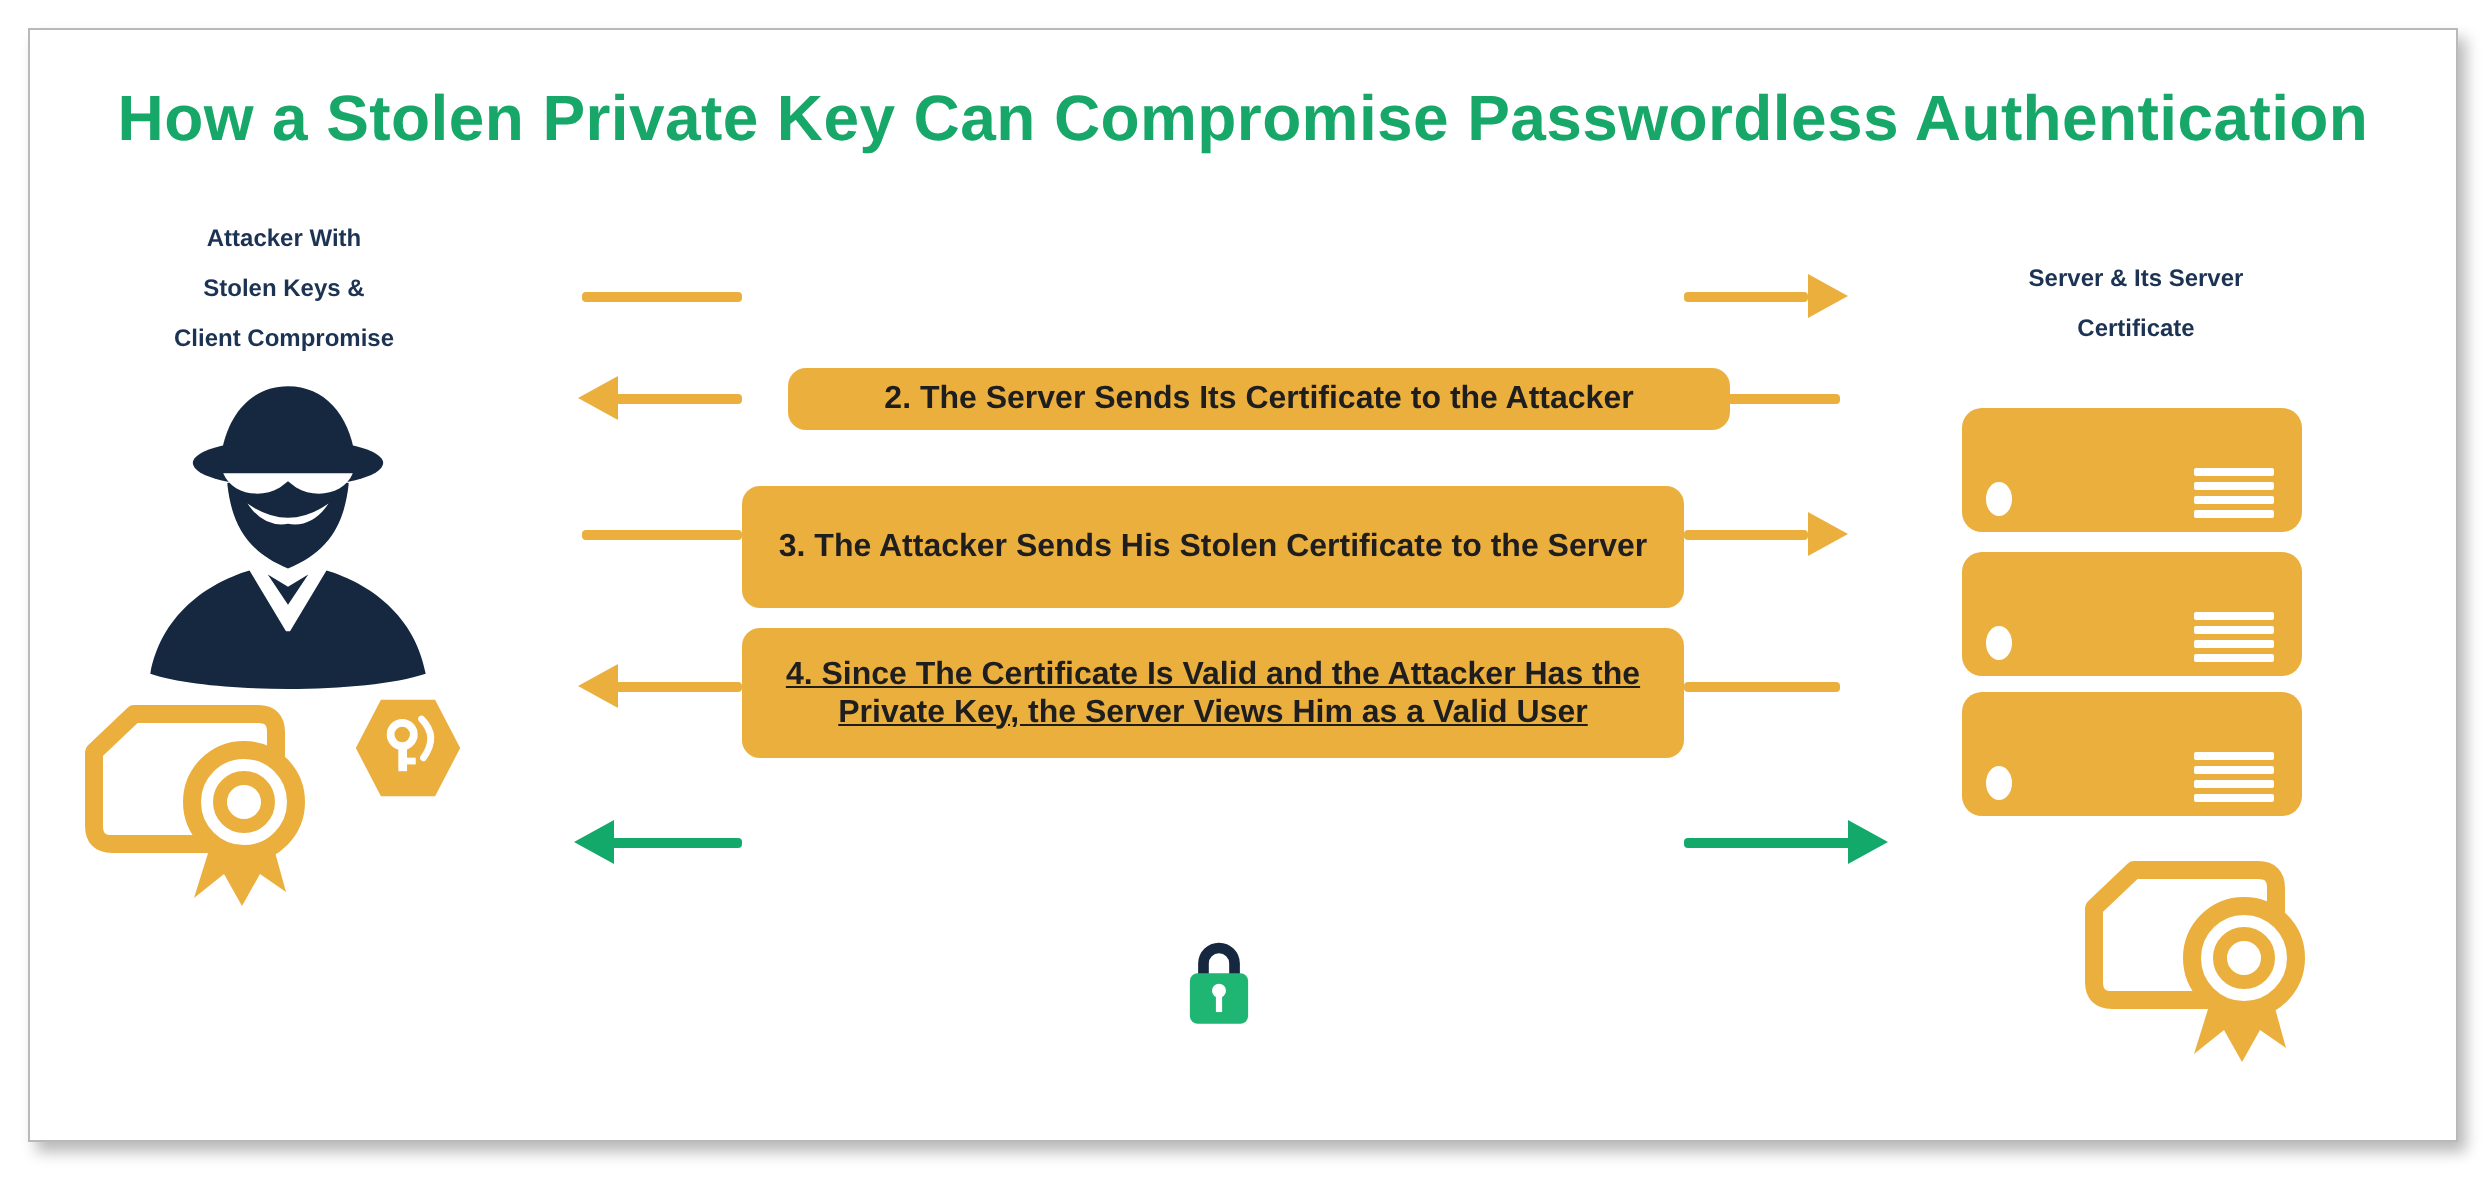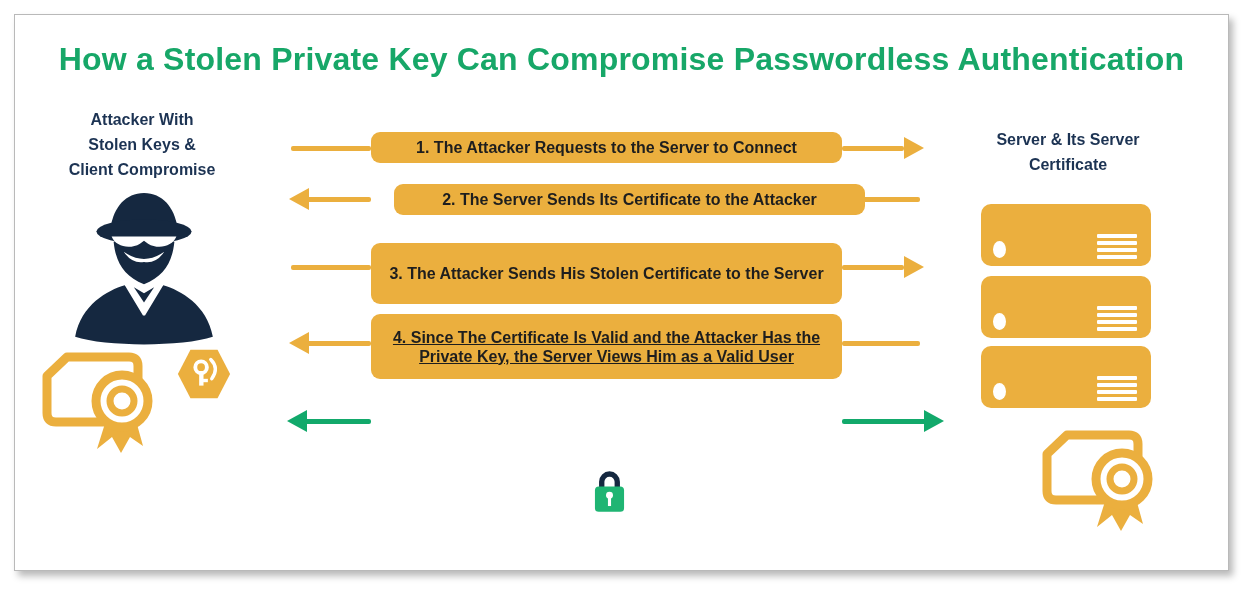--- a/index.html
+++ b/index.html
@@ -20,21 +20,21 @@
   }
   .title{
     position:absolute;left:0;top:26px;width:100%;
     text-align:center;
     font-size:32px;font-weight:bold;
     color:#17A768;
     letter-spacing:.2px;
   }
   .actor-label{
     position:absolute;
-    font-size:16px;font-weight:bold;
+    font-size:12px;font-weight:bold;
     color:#1C3353;
     text-align:center;
     line-height:25px;
   }
   .attacker-label{left:16px;top:92px;width:222px;}
   .server-label{left:928px;top:112px;width:250px;}
 
   
   .step-box{
     position:absolute;left:356px;width:471px;
@@ -112,21 +112,20 @@
   </svg>
 
   <svg class="abs" style="left:160px;top:330px;" width="58" height="58" viewBox="0 0 60 60">
     <polygon points="16,5 44,5 57,30 44,55 16,55 3,30" fill="#EBAF3E"></polygon>
     <circle cx="27" cy="23" r="6" fill="none" stroke="#ffffff" stroke-width="4"></circle>
     <rect x="25" y="28" width="4.5" height="14" fill="#ffffff"></rect>
     <rect x="29" y="35" width="5" height="3.5" fill="#ffffff"></rect>
     <path d="M37 15 q9 9 1 20" fill="none" stroke="#ffffff" stroke-width="3.5" stroke-linecap="round"></path>
   </svg>
 
-  <div class="step-box b1">1. The Attacker Requests to the Server to Connect</div>
   <div class="step-box b2">2. The Server Sends Its Certificate to the Attacker</div>
   <div class="step-box b3">3. The Attacker Sends His Stolen Certificate to the Server</div>
   <div class="step-box b4">4. Since The Certificate Is Valid and the Attacker Has the Private Key, the Server Views Him as a Valid User</div>
 
   <div class="aline" style="left:276px;top:131px;width:80px;"></div>
   <div class="aline" style="left:827px;top:131px;width:62px;"></div>
   <div class="ahead right" style="left:889px;top:122px;"></div>
 
   <div class="ahead left" style="left:274px;top:173px;"></div>
   <div class="aline" style="left:292px;top:182px;width:64px;"></div>

